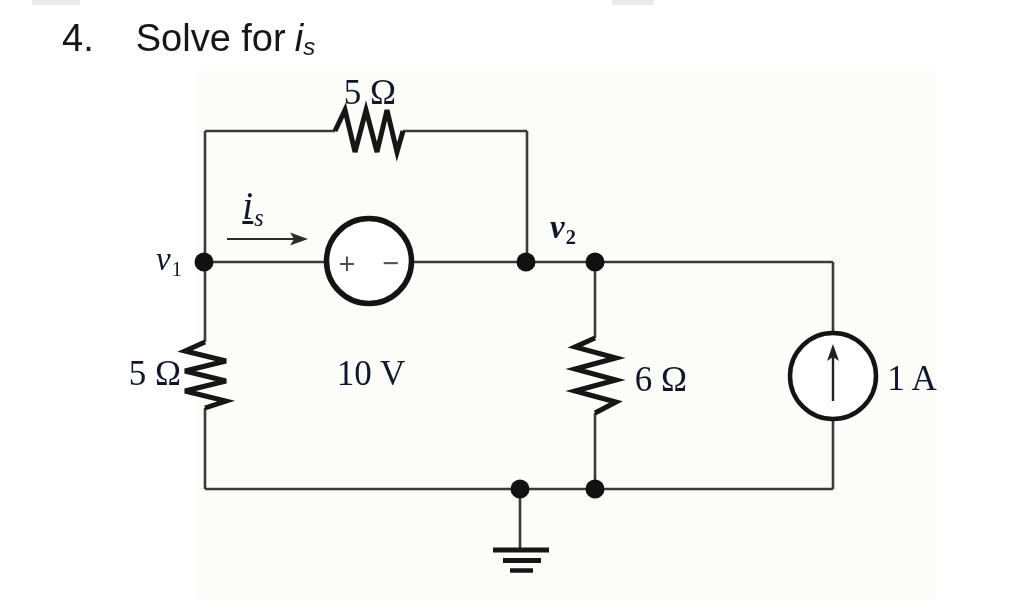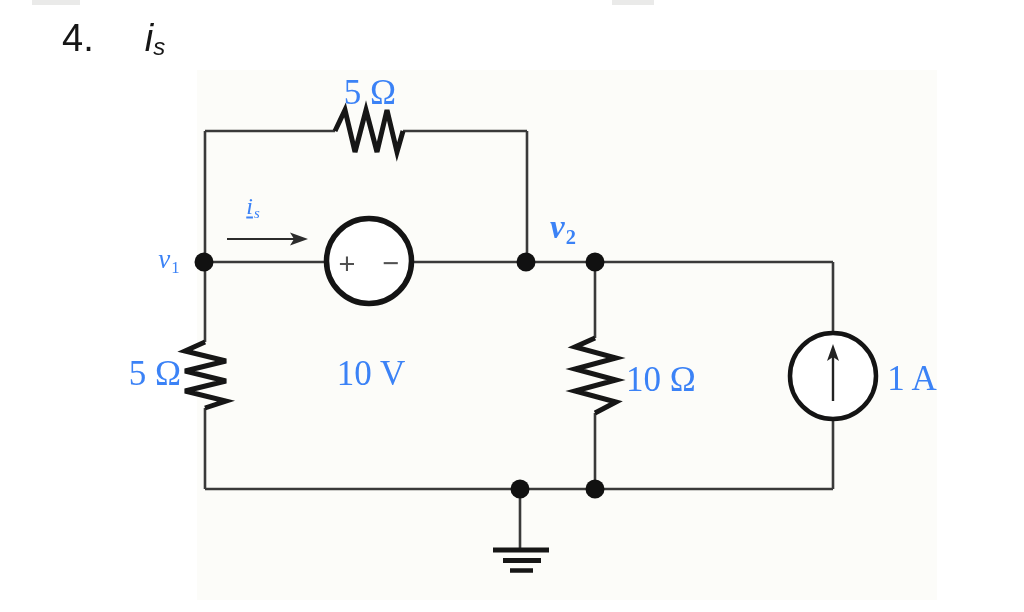--- a/index.html
+++ b/index.html
@@ -6,32 +6,32 @@
   .page{position:relative;width:1024px;height:612px;background:#ffffff;overflow:hidden;
         font-family:"Liberation Serif", serif;color:#1b1b1b;}
   .title{position:absolute;top:17px;left:62px;height:46px;display:flex;align-items:baseline;
          font-family:"Liberation Sans", sans-serif;font-size:38px;color:#161616;white-space:pre;}
   .title .num{margin-right:42px;}
   .title .var{font-style:italic;margin-left:9px;}
   .title .varsub{font-style:italic;font-size:24px;vertical-align:-0.18em;position:relative;top:0.18em;}
   .title .post{margin-left:9px;}
   svg{position:absolute;left:0;top:0;}
   .lbl{position:absolute;transform:translate(-50%,-50%);font-size:35px;line-height:1;
-       white-space:nowrap;color:#3b82f6;}
+       white-space:nowrap;color:#0f172a;}
   .node-lbl{font-style:italic;}
   .sub{font-size:0.62em;vertical-align:-0.28em;margin-left:1px;}
   .sign{font-family:"Liberation Sans", sans-serif;font-size:29px;color:#515151;}
 </style>
 </head>
 <body>
 
 <div class="page">
 
   <div class="title">
-    <span class="num">4.</span><span class="var">i</span><span class="varsub">s</span>
+    <span class="num">4.</span><span>Solve for</span><span class="var">i</span><span class="varsub">s</span>
   </div>
 
   <svg width="1024" height="612" viewBox="0 0 1024 612">
 
     <rect x="197" y="70" width="740" height="530" fill="#fcfcf9"></rect>
 
     <rect x="32" y="0" width="48" height="5" fill="#8a8a85" opacity="0.18"></rect>
     <rect x="612" y="0" width="42" height="5" fill="#8a8a85" opacity="0.18"></rect>
 
     <path d="M205,131 H335 M403,131 H527 M205,131 V262 M527,131 V262
@@ -65,23 +65,23 @@
 
     <g>
       <line x1="493" y1="550" x2="549" y2="550" stroke="#161616" stroke-width="5"></line>
       <line x1="503" y1="560.5" x2="541" y2="560.5" stroke="#161616" stroke-width="5"></line>
       <line x1="510" y1="570.5" x2="533" y2="570.5" stroke="#161616" stroke-width="4.5"></line>
     </g>
   </svg>
 
   <div class="lbl" style="left:370px;top:92px;">5 Ω</div>
   <div class="lbl" style="left:155px;top:373px;">5 Ω</div>
-  <div class="lbl" style="left:661px;top:379px;">10 Ω</div>
+  <div class="lbl" style="left:661px;top:379px;">6 Ω</div>
   <div class="lbl" style="left:371px;top:330px;margin-top:43px;">10 V</div>
   <div class="lbl" style="left:912px;top:378px;text-align:center;">1 A</div>
   <div class="lbl sign" style="left:347px;top:264px;">+</div>
   <div class="lbl sign" style="left:391px;top:263px;">−</div>
 
-  <div class="lbl node-lbl" style="left:169px;top:261px;font-size:27px;"><span>v</span><span class="sub" style="font-style:normal;">1</span></div>
+  <div class="lbl node-lbl" style="left:169px;top:261px;font-size:33px;"><span>v</span><span class="sub" style="font-style:normal;">1</span></div>
   <div class="lbl node-lbl" style="left:563px;top:229px;font-size:33px;font-weight:bold;"><span>v</span><span class="sub" style="font-style:normal;">2</span></div>
-  <div class="lbl node-lbl" style="left:253px;top:208px;font-size:24px;text-decoration:underline;"><span>i</span><span class="sub">s</span></div>
+  <div class="lbl node-lbl" style="left:253px;top:208px;font-size:39px;text-decoration:underline;"><span>i</span><span class="sub">s</span></div>
 
 </div>
 
 </body></html>

